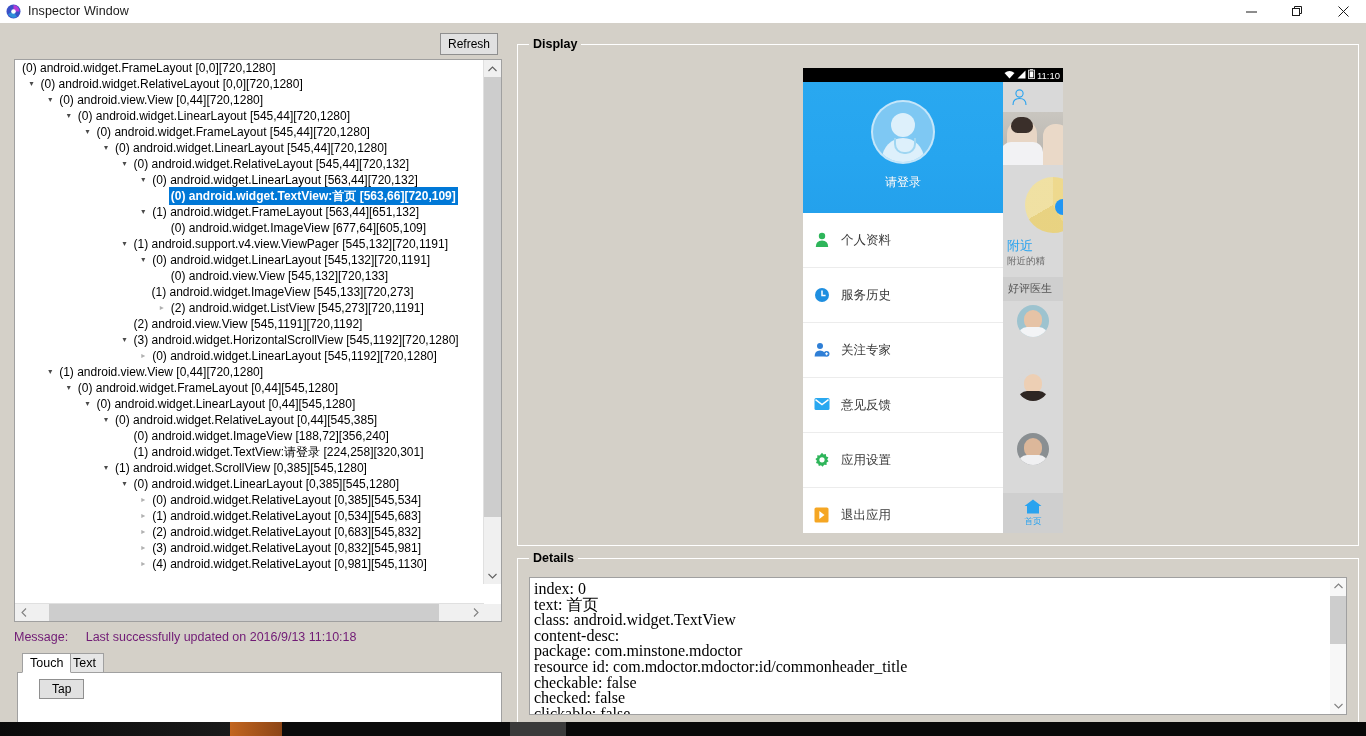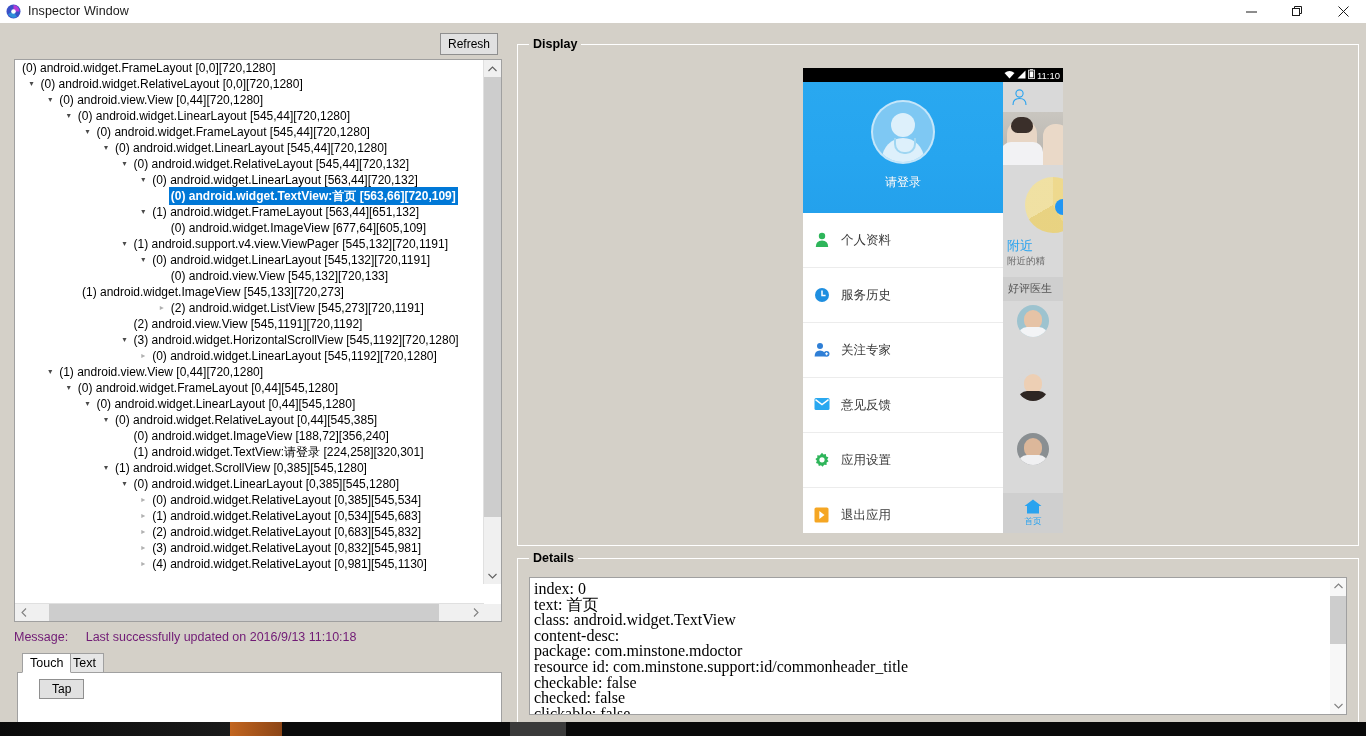--- a/index.html
+++ b/index.html
@@ -206,21 +206,21 @@
             <div class="tnode" style="padding-left: 80.4px;"><span class="arrow" style="left: 66.4px;">▾</span><span class="lbl">(0) android.widget.FrameLayout [545,44][720,1280]</span></div>
             <div class="tnode" style="padding-left: 99px;"><span class="arrow" style="left: 85px;">▾</span><span class="lbl">(0) android.widget.LinearLayout [545,44][720,1280]</span></div>
             <div class="tnode" style="padding-left: 117.6px;"><span class="arrow" style="left: 103.6px;">▾</span><span class="lbl">(0) android.widget.RelativeLayout [545,44][720,132]</span></div>
             <div class="tnode" style="padding-left: 136.2px;"><span class="arrow" style="left: 122.2px;">▾</span><span class="lbl">(0) android.widget.LinearLayout [563,44][720,132]</span></div>
             <div class="tnode sel" style="padding-left: 154.8px;"><span class="lbl">(0) android.widget.TextView:首页 [563,66][720,109]</span></div>
             <div class="tnode" style="padding-left: 136.2px;"><span class="arrow" style="left: 122.2px;">▾</span><span class="lbl">(1) android.widget.FrameLayout [563,44][651,132]</span></div>
             <div class="tnode" style="padding-left: 154.8px;"><span class="lbl">(0) android.widget.ImageView [677,64][605,109]</span></div>
             <div class="tnode" style="padding-left: 117.6px;"><span class="arrow" style="left: 103.6px;">▾</span><span class="lbl">(1) android.support.v4.view.ViewPager [545,132][720,1191]</span></div>
             <div class="tnode" style="padding-left: 136.2px;"><span class="arrow" style="left: 122.2px;">▾</span><span class="lbl">(0) android.widget.LinearLayout [545,132][720,1191]</span></div>
             <div class="tnode" style="padding-left: 154.8px;"><span class="lbl">(0) android.view.View [545,132][720,133]</span></div>
-            <div class="tnode" style="padding-left: 66px;"><span class="lbl">(1) android.widget.ImageView [545,133][720,273]</span></div>
+            <div class="tnode" style="padding-left: 66px; text-align: center;"><span class="lbl">(1) android.widget.ImageView [545,133][720,273]</span></div>
             <div class="tnode" style="padding-left: 154.8px;"><span class="arrow closed" style="left: 140.8px;">▸</span><span class="lbl">(2) android.widget.ListView [545,273][720,1191]</span></div>
             <div class="tnode" style="padding-left: 117.6px;"><span class="lbl">(2) android.view.View [545,1191][720,1192]</span></div>
             <div class="tnode" style="padding-left: 117.6px;"><span class="arrow" style="left: 103.6px;">▾</span><span class="lbl">(3) android.widget.HorizontalScrollView [545,1192][720,1280]</span></div>
             <div class="tnode" style="padding-left: 136.2px;"><span class="arrow closed" style="left: 122.2px;">▸</span><span class="lbl">(0) android.widget.LinearLayout [545,1192][720,1280]</span></div>
             <div class="tnode" style="padding-left: 43.2px;"><span class="arrow" style="left: 29.2px;">▾</span><span class="lbl">(1) android.view.View [0,44][720,1280]</span></div>
             <div class="tnode" style="padding-left: 61.8px;"><span class="arrow" style="left: 47.8px;">▾</span><span class="lbl">(0) android.widget.FrameLayout [0,44][545,1280]</span></div>
             <div class="tnode" style="padding-left: 80.4px;"><span class="arrow" style="left: 66.4px;">▾</span><span class="lbl">(0) android.widget.LinearLayout [0,44][545,1280]</span></div>
             <div class="tnode" style="padding-left: 99px;"><span class="arrow" style="left: 85px;">▾</span><span class="lbl">(0) android.widget.RelativeLayout [0,44][545,385]</span></div>
             <div class="tnode" style="padding-left: 117.6px;"><span class="lbl">(0) android.widget.ImageView [188,72][356,240]</span></div>
             <div class="tnode" style="padding-left: 117.6px;"><span class="lbl">(1) android.widget.TextView:请登录 [224,258][320,301]</span></div>
@@ -415,21 +415,21 @@
 
       <div class="group details-group">
         <span class="gtitle">Details</span>
         <div class="detbox">
           <div class="detlist" id="detlist">
               <div class="detline">index: 0</div>
               <div class="detline">text: 首页</div>
               <div class="detline">class: android.widget.TextView</div>
               <div class="detline">content-desc:</div>
               <div class="detline">package: com.minstone.mdoctor</div>
-              <div class="detline">resource id: com.minstone.support:id/commonheader_title</div>
+              <div class="detline">resource id: com.mdoctor.mdoctor:id/commonheader_title</div>
               <div class="detline">checkable: false</div>
               <div class="detline">checked: false</div>
               <div class="detline">clickable: false</div>
             </div>
           <div class="det-vscroll">
             <div class="sb-arrow up">
               <svg width="9" height="6" viewBox="0 0 9 6">
                   <path d="M0.5 5 L4.5 1 L8.5 5" fill="none" stroke="#808080" stroke-width="1.1"></path>
                 </svg>
             </div>

